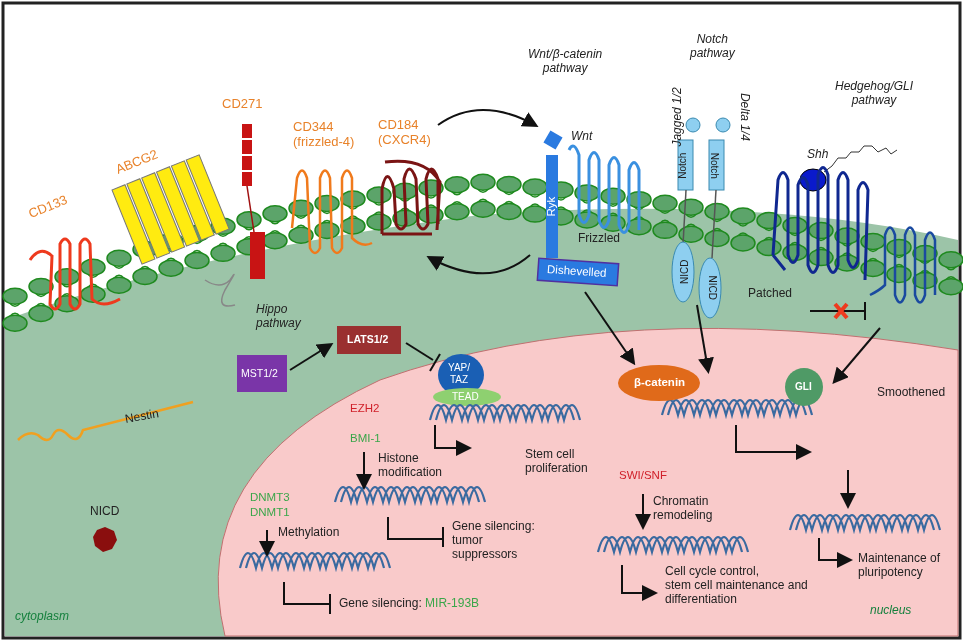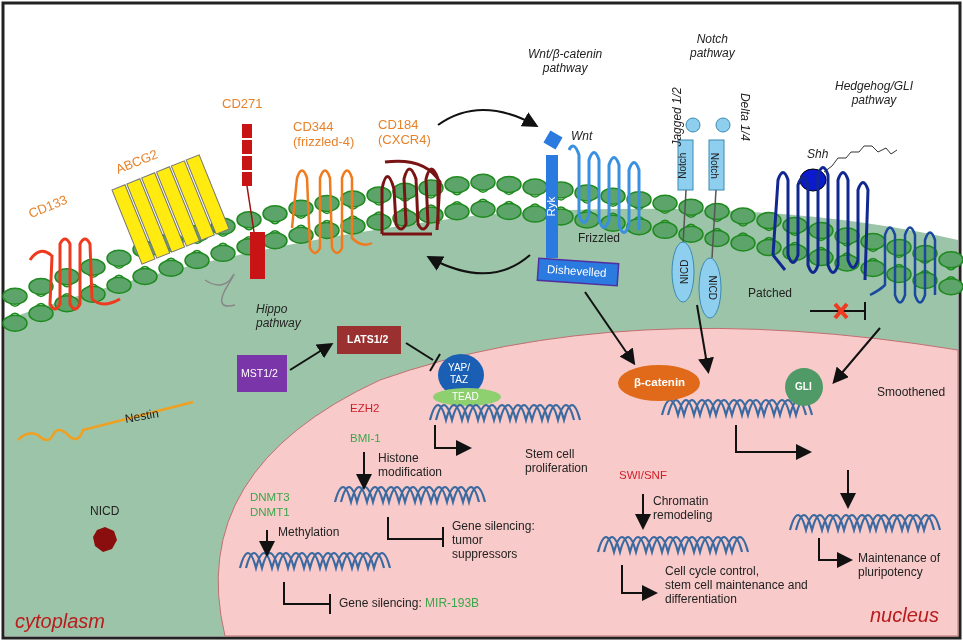--- a/index.html
+++ b/index.html
@@ -7,21 +7,21 @@
   #stage{position:relative;width:963px;height:641px;}
   svg{position:absolute;left:0;top:0;}
   .lbl{position:absolute;white-space:nowrap;line-height:1.15;}
   .orange{color:#e8822a;font-size:13px;}
   .it{font-style:italic;color:#222;font-size:12px;text-align:center;}
   .dark{color:#222;font-size:12px;}
   .blue{color:#4a5fa8;font-size:11.5px;}
   .red{color:#d0202a;font-size:11.5px;}
   .green{color:#3aa64a;font-size:11.5px;}
   .white{color:#fff;font-size:11.5px;}
-  .big-it{font-style:italic;color:#b91c1c;font-size:20px;}
+  .big-it{font-style:italic;color:#15803d;font-size:12px;}
 </style>
 </head>
 <body>
 
 <div id="stage">
 <svg width="963" height="641" viewBox="0 0 963 641">
   <defs>
     <marker id="ah" markerWidth="8" markerHeight="8" refX="6" refY="4" orient="auto">
       <path d="M0,0 L8,4 L0,8 Z" fill="#111"></path>
     </marker>

